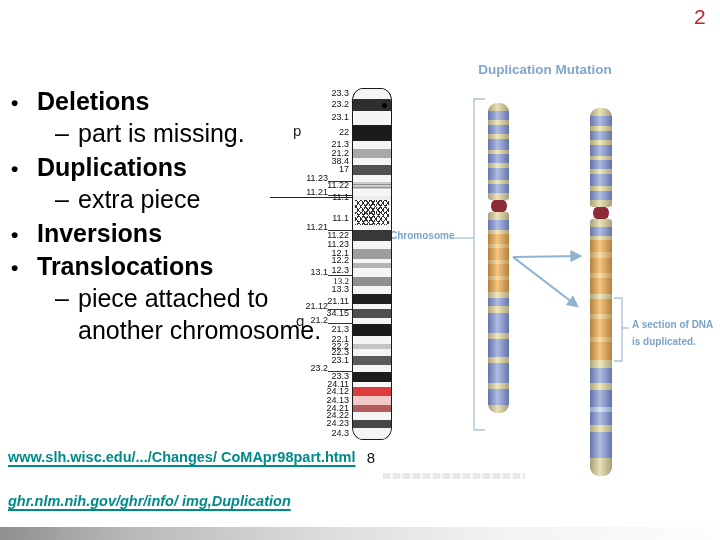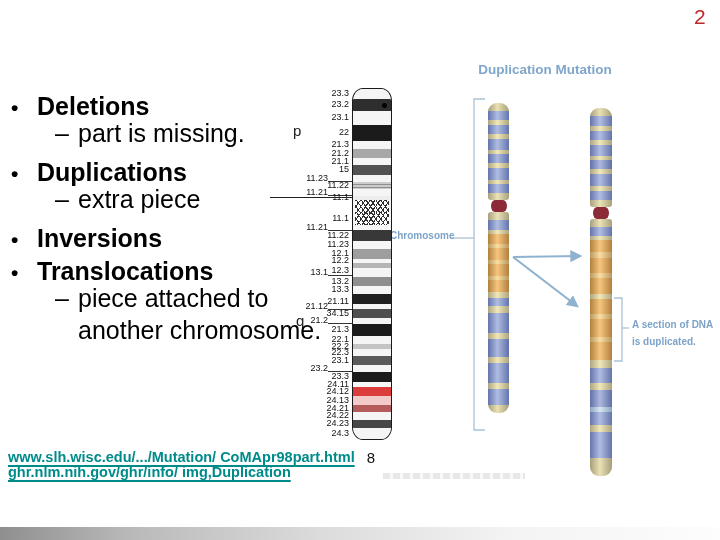--- a/index.html
+++ b/index.html
@@ -5,21 +5,21 @@
   html,body{margin:0;padding:0;}
   body{font-family:"Liberation Sans", sans-serif; background:#ffffff;}
   #slide{position:relative;width:720px;height:540px;background:#ffffff;overflow:hidden;}
 
   
   .title{position:absolute;left:47px;top:20px;font-size:31px;color:#101010;letter-spacing:-0.3px;white-space:nowrap;}
   .pagenum{position:absolute;left:694px;top:5px;font-size:21px;color:#c22626;}
 
   
   .bullets{position:absolute;left:8px;top:84px;width:312px;z-index:6;color:#000;}
-  .b1{height:33px;line-height:44px;font-size:25px;font-weight:bold;white-space:nowrap;}
+  .b1{height:33px;line-height:35px;font-size:25px;font-weight:bold;white-space:nowrap;}
   .b1 .mk{display:inline-block;width:26px;padding-left:3px;font-size:21px;font-weight:bold;}
   .b2{height:33px;line-height:33px;font-size:25px;padding-left:47px;white-space:nowrap;}
   .b2 .dash{display:inline-block;width:23px;}
   .b2.cont{padding-left:70px;height:30px;line-height:30px;}
 
   
   .ideo{position:absolute;left:270px;top:84px;width:128px;height:390px;z-index:5;}
   .ideobar{position:absolute;left:82px;top:4px;width:38px;border:1.4px solid #1a1a1a;border-radius:11px 11px 11px 11px / 13px 13px 13px 13px;overflow:hidden;background:#f5f5f5;box-sizing:content-box;}
   .band{position:absolute;left:0;width:100%;}
   .band.cross{background-color:#ffffff;background-image:repeating-linear-gradient(55deg,#2e2e2e 0 1px,transparent 1px 4px),repeating-linear-gradient(125deg,#2e2e2e 0 1px,transparent 1px 4px);left:2px;width:34px;}
@@ -125,40 +125,40 @@
         <div class="band" style="top: 331px; height: 8px; background: rgb(71, 71, 71);"></div>
         <div class="band" style="top: 339px; height: 11px; background: rgb(245, 245, 245);"></div>
       </div>
     <div class="chromnum">8</div>
   <div class="blabel" style="top: 4px;">23.3</div>
       <div class="blabel" style="top: 15px;">23.2</div>
       <div class="blabel" style="top: 28px;">23.1</div>
       <div class="blabel" style="top: 43px;">22</div>
       <div class="blabel" style="top: 55px;">21.3</div>
       <div class="blabel" style="top: 63.5px;">21.2</div>
-      <div class="blabel" style="top: 71.5px;">21.1</div>
-      <div class="blabel" style="top: 80px;">15</div>
+      <div class="blabel" style="top: 71.5px;">38.4</div>
+      <div class="blabel" style="top: 80px;">17</div>
       <div class="blabel outer" style="top: 88.5px;">11.23</div>
       <div class="leader" style="top: 96.5px;"></div>
       <div class="blabel" style="top: 95.5px;">11.22</div>
       <div class="blabel outer" style="top: 102.5px;">11.21</div>
       <div class="leader" style="top: 110.5px;"></div>
       <div class="blabel" style="top: 108px;">11.1</div>
       <div class="longline" style="top: 113px;"></div>
       <div class="blabel" style="top: 129px;">11.1</div>
       <div class="blabel outer" style="top: 137.5px;">11.21</div>
       <div class="leader" style="top: 145.5px;"></div>
       <div class="blabel" style="top: 145.5px;">11.22</div>
       <div class="blabel" style="top: 155px;">11.23</div>
       <div class="blabel" style="top: 164px;">12.1</div>
       <div class="blabel" style="top: 171px;">12.2</div>
       <div class="blabel" style="top: 181px;">12.3</div>
       <div class="blabel outer" style="top: 182.5px;">13.1</div>
       <div class="leader" style="top: 190.5px;"></div>
-      <div class="blabel" style="top: 191.5px;">13.2</div>
+      <div class="blabel" style="top: 191.5px; font-family: Liberation Serif, serif;">13.2</div>
       <div class="blabel" style="top: 200px;">13.3</div>
       <div class="blabel" style="top: 212px;">21.11</div>
       <div class="blabel outer" style="top: 216.5px;">21.12</div>
       <div class="leader" style="top: 224.5px;"></div>
       <div class="blabel" style="top: 223.5px;">34.15</div>
       <div class="blabel outer" style="top: 231px;">21.2</div>
       <div class="leader" style="top: 239px;"></div>
       <div class="blabel" style="top: 240px;">21.3</div>
       <div class="blabel" style="top: 250px;">22.1</div>
       <div class="blabel" style="top: 256.5px;">22.2</div>
@@ -205,17 +205,17 @@
       <path d="M234,270 L241,270" fill="none" stroke="#a9c2d6" stroke-width="1.3"></path>
     </svg>
 
     <div class="dmlabel" style="left:2px;top:172px;">Chromosome</div>
     <div class="dmlabel" style="left:244px;top:261px;">A section of DNA</div>
     <div class="dmlabel" style="left:244px;top:278px;">is duplicated.</div>
   </div>
 
   <div class="faintcap"></div>
 
-  <div class="linkline" style="top:449px;">www.slh.wisc.edu/.../Mutation/ CoMApr98part.html</div>
-  <div class="linkline" style="top:464px;">ghr.nlm.nih.gov/ghr/info/ img,Duplication</div>
+  <div class="linkline" style="top:449px;">www.slh.wisc.edu/.../Changes/ CoMApr98part.html</div>
+  <div class="linkline" style="top:493px;font-style:italic;">ghr.nlm.nih.gov/ghr/info/ img,Duplication</div>
 
   <div class="bottombar"></div>
 </div>
 
 </body></html>

